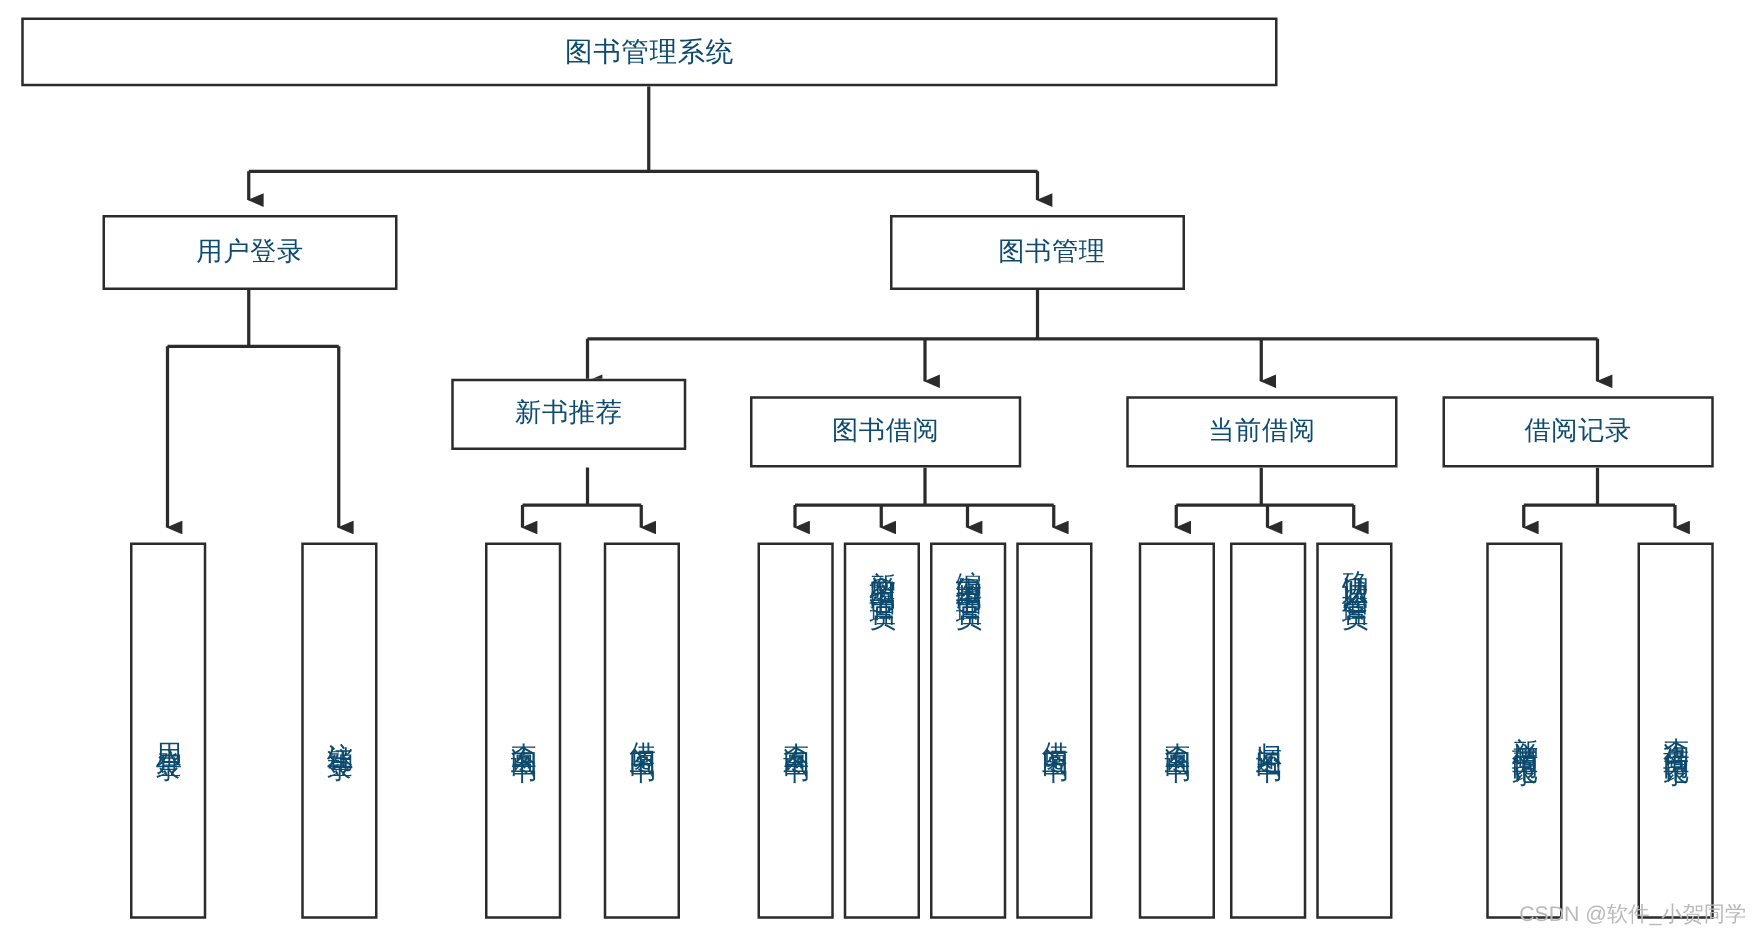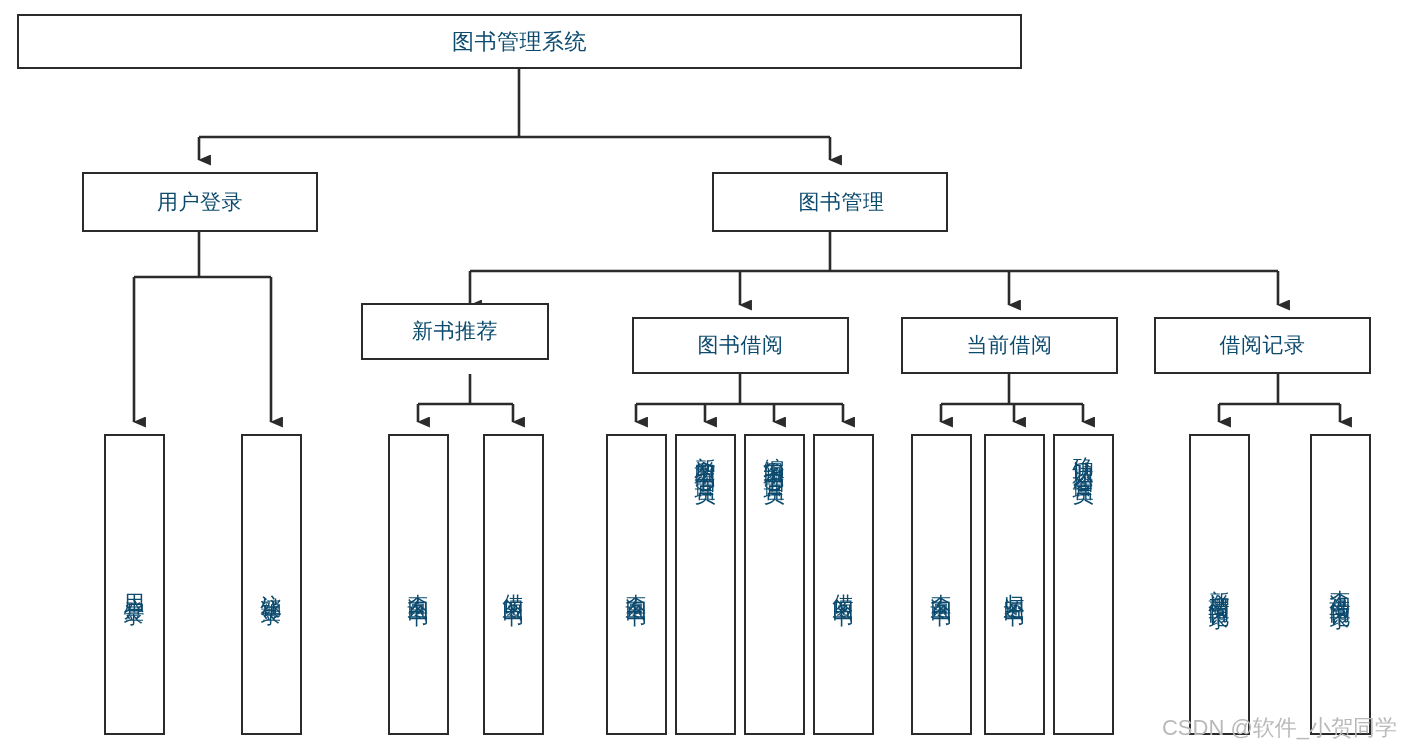--- a/index.html
+++ b/index.html
@@ -71,21 +71,21 @@
     padding-top: 4px;
   }
   .node.vertical.mid-text {
     align-items: center;
     padding-top: 0;
   }
   #watermark {
     position: absolute;
     right: 8px;
     bottom: 4px;
-    font-size: 22px;
+    font-size: 17px;
     color: #b9b9b9;
     z-index: 5;
     white-space: nowrap;
     font-family: "Liberation Sans", "DejaVu Sans", sans-serif;
   }
 </style>
 </head>
 <body>
 
 <div id="diagram-root">
@@ -150,21 +150,21 @@
   </div>
 
   <div class="node horizontal" style="left:712px; top:172px; width:236px; height:60px;padding-left:23px;">
     <span class="node-label">图书管理</span>
   </div>
 
   <div class="node horizontal" style="left:361px; top:303px; width:188px; height:57px;">
     <span class="node-label">新书推荐</span>
   </div>
 
-  <div class="node horizontal" style="left:632px; top:317px; width:217px; height:57px;">
+  <div class="node horizontal" style="left:600px; top:317px; width:217px; height:57px;">
     <span class="node-label">图书借阅</span>
   </div>
 
   <div class="node horizontal" style="left:901px; top:317px; width:217px; height:57px;">
     <span class="node-label">当前借阅</span>
   </div>
 
   <div class="node horizontal" style="left:1154px; top:317px; width:217px; height:57px;">
     <span class="node-label">借阅记录</span>
   </div>

